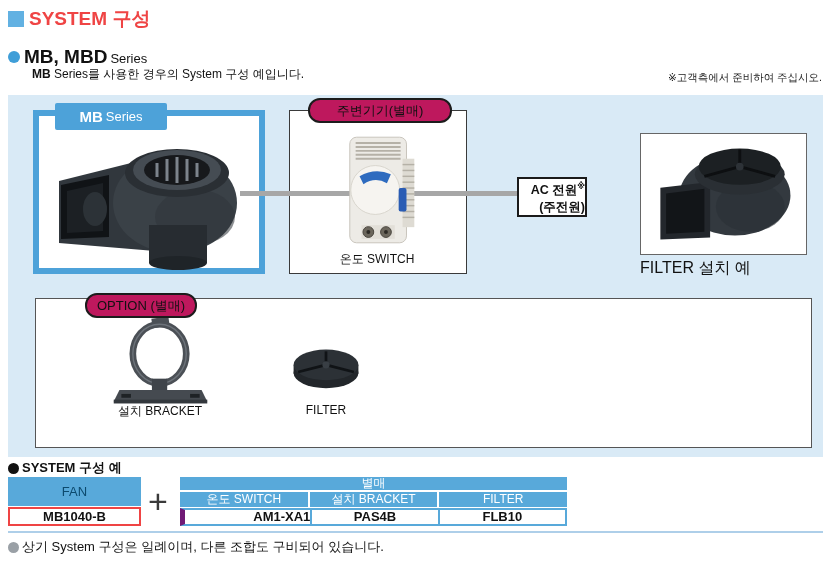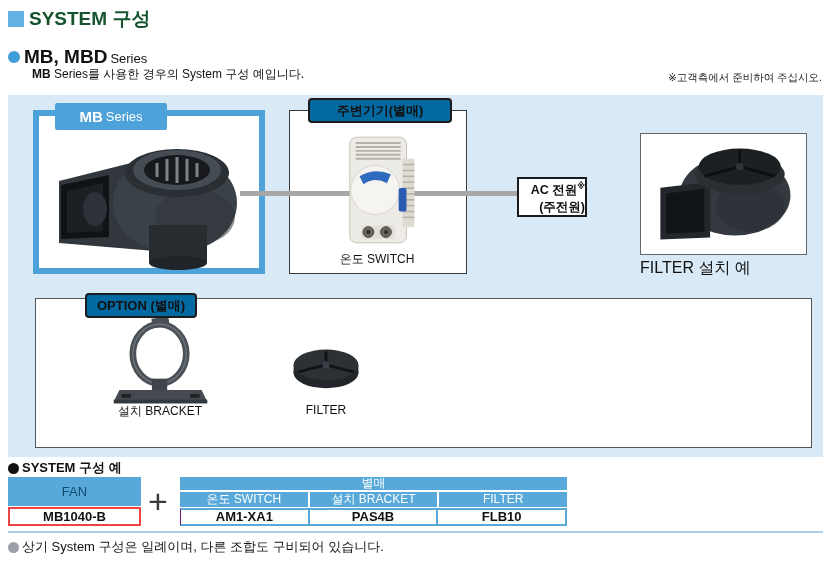--- a/index.html
+++ b/index.html
@@ -2,21 +2,21 @@
 <html><head>
 <meta charset="utf-8">
 <style>
   html,body{margin:0;padding:0;background:#fff;}
   #page{position:relative;width:828px;height:565px;background:#fff;overflow:hidden;
         font-family:"Liberation Sans","DejaVu Sans",sans-serif;color:#111;}
 
   
   .title-row{position:absolute;left:8px;top:6px;display:flex;align-items:center;}
   .title-square{width:16px;height:16px;background:#62b1e2;margin-right:5px;}
-  .page-title{font-size:19px;font-weight:bold;color:#14532d;}
+  .page-title{font-size:19px;font-weight:bold;color:#ef4444;}
 
   .series-row{position:absolute;left:8px;top:46px;display:flex;align-items:baseline;}
   .series-bullet{width:12px;height:12px;border-radius:50%;background:#3f9ed8;margin-right:4px;align-self:center;}
   .series-bold{font-size:19px;font-weight:bold;}
   .series-rest{font-size:13px;margin-left:3px;}
 
   .desc-row{position:absolute;left:8px;top:66px;font-size:12px;padding-left:24px;}
   .desc-bold{font-weight:bold;}
   .prepare-note{position:absolute;right:6px;top:71px;font-size:10.5px;color:#1a1a1a;}
 
@@ -27,23 +27,23 @@
           border:6px solid #4da2d9;z-index:1;}
   .mb-tab{position:absolute;left:47px;top:8px;width:112px;height:27px;background:#4da2d9;
           border-radius:2px;z-index:4;display:flex;align-items:center;justify-content:center;color:#fff;}
   .mb-tab .b{font-size:15px;font-weight:bold;}
   .mb-tab .r{font-size:13px;margin-left:3px;}
 
   .connector{position:absolute;left:232px;top:96px;width:279px;height:5px;background:#a7a7a7;z-index:2;}
 
   .peri-box{position:absolute;left:281px;top:15px;width:176px;height:162px;background:#fff;
             border:1px solid #3a3a3a;z-index:1;}
-  .pill{position:absolute;background:#0369a1;border:2px solid #1c1c1c;border-radius:4px;
+  .pill{position:absolute;background:#be185d;border:2px solid #1c1c1c;border-radius:12px;
         display:flex;align-items:center;justify-content:center;
-        font-weight:bold;font-size:13px;z-index:4;}
+        font-weight:normal;font-size:13px;z-index:4;}
   .peri-pill{left:300px;top:3px;width:140px;height:21px;}
   .thermo-svg{position:absolute;left:332px;top:36px;z-index:3;}
   .thermo-label{position:absolute;left:281px;top:156px;width:176px;text-align:center;
                 font-size:12px;z-index:4;}
 
   .ac-box{position:absolute;left:509px;top:82px;width:66px;height:36px;background:#fff;
           border:2px solid #1a1a1a;z-index:3;display:flex;flex-direction:column;
           align-items:flex-end;justify-content:center;font-size:12.5px;font-weight:bold;line-height:16px;}
   .ac-box sup{font-size:8px;}
 
@@ -75,21 +75,21 @@
   .plus-sign{position:absolute;left:140px;top:477px;width:36px;height:50px;line-height:48px;
              text-align:center;font-size:34px;color:#3a3a3a;}
 
   .opt-table{position:absolute;left:180px;top:477px;width:387px;}
   .opt-head{height:13px;line-height:13px;background:#58a9da;color:#fff;text-align:center;font-size:12px;}
   .opt-cols{display:flex;gap:2px;margin-top:2px;}
   .opt-cols .c{flex:1;height:15px;line-height:15px;background:#58a9da;color:#fff;text-align:center;font-size:12px;}
   .opt-vals{display:flex;margin-top:1px;}
   .opt-vals .v{flex:1;height:14px;line-height:14px;background:#fff;border:2px solid #58a9da;border-left:none;
                text-align:center;font-size:13px;font-weight:bold;}
-  .opt-vals .v:first-child{border-left:1px solid #701a75;}
+  .opt-vals .v:first-child{border-left:5px solid #701a75;text-align:right;}
 
   .rule{position:absolute;left:8px;top:531px;width:815px;height:2px;background:#aecfe9;}
   .footer-note{position:absolute;left:8px;top:538px;display:flex;align-items:center;font-size:13px;}
 </style>
 </head>
 <body>
 
 <div id="page">
 
   <div class="title-row">

